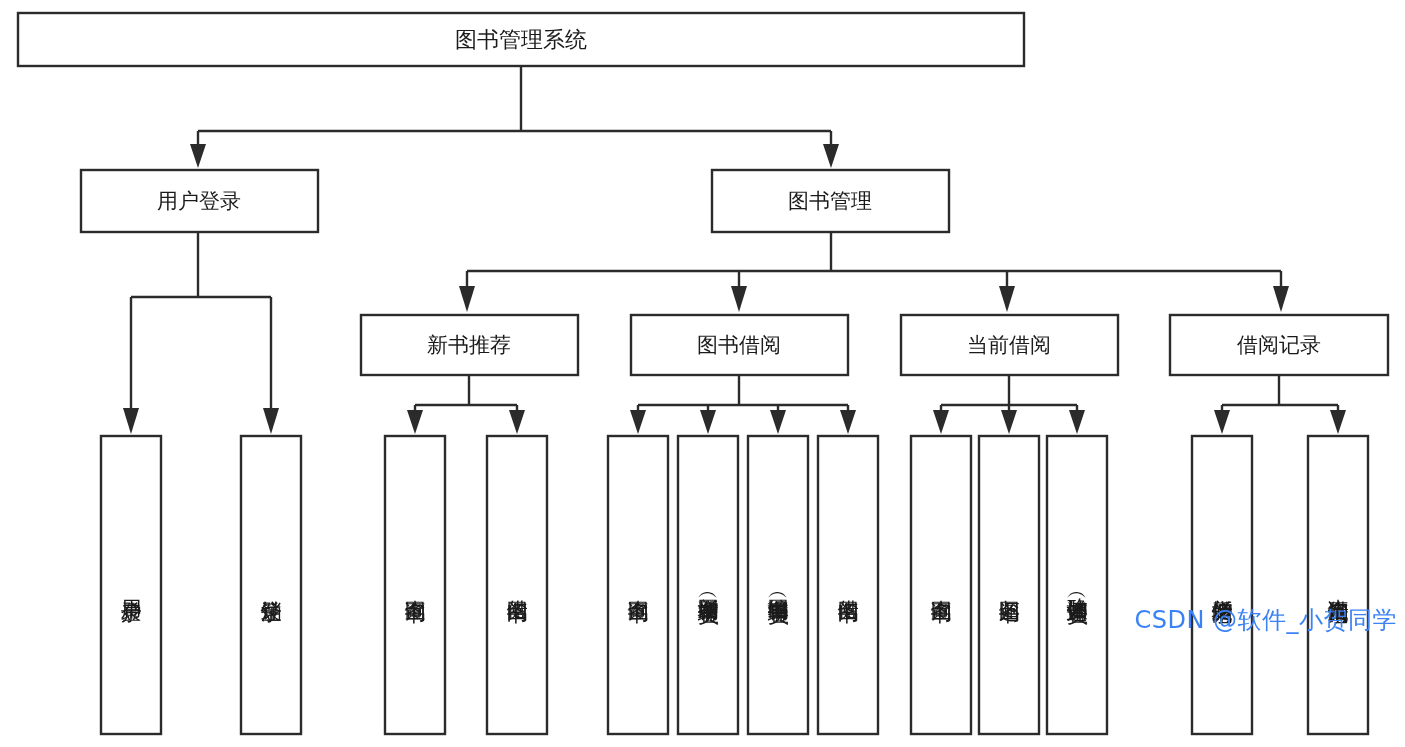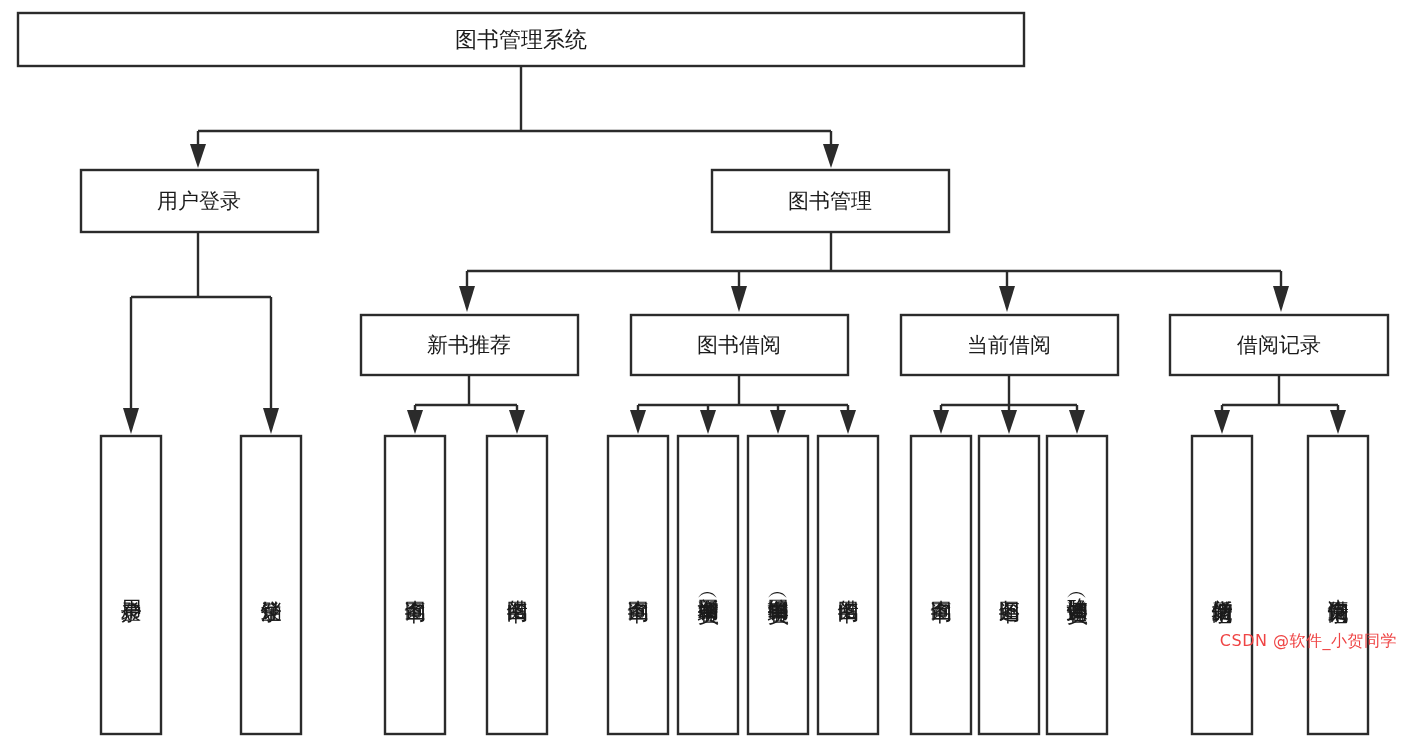--- a/index.html
+++ b/index.html
@@ -64,24 +64,24 @@
     align-items: center;
     justify-content: center;
     text-align: center;
     white-space: pre-line;
     pointer-events: none;
     user-select: none;
   }
   .watermark {
     position: absolute;
     right: 8px;
-    bottom: 0;
-    font-family: "DejaVu Sans", "Liberation Sans", sans-serif;
-    font-size: 16px;
-    color: #ef4444;
+    bottom: 16px;
+    font-family: "DejaVu Sans", "Liberation Sans", sans-serif;
+    font-size: 24px;
+    color: #3b82f6;
     letter-spacing: 0.5px;
     white-space: nowrap;
   }
 </style>
 </head>
 <body>
 
 <div id="diagram-root">
 
   <svg class="flow" viewBox="0 0 1405 747">

